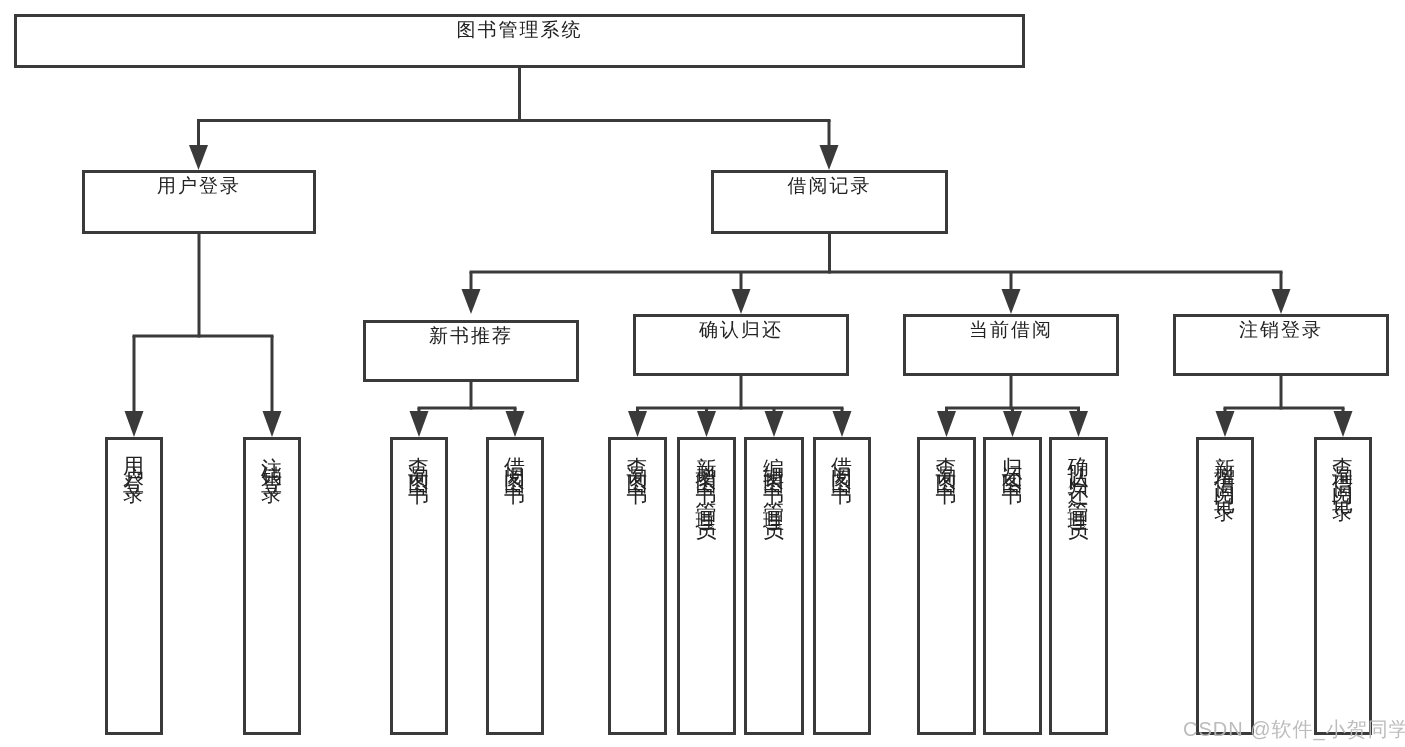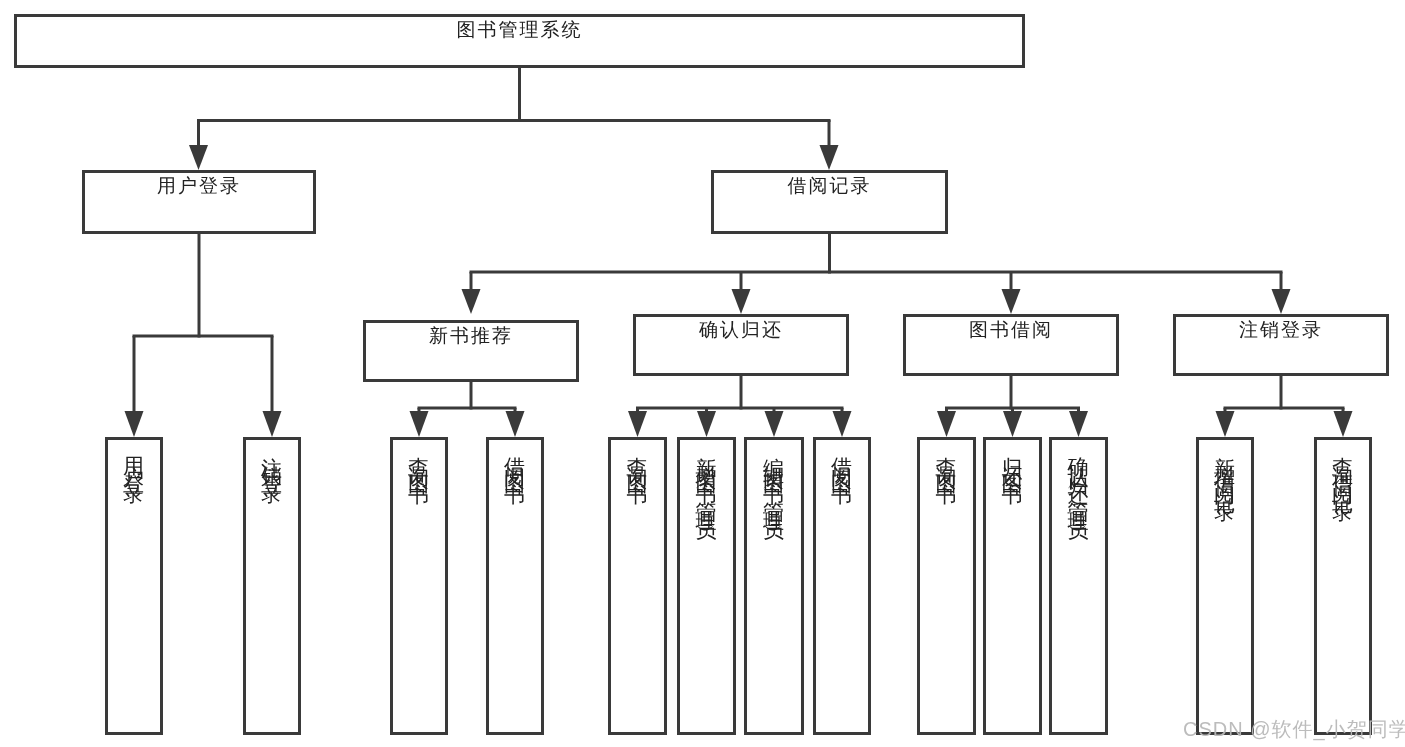--- a/index.html
+++ b/index.html
@@ -135,21 +135,21 @@
     <span>借阅记录</span>
   </div>
 
   <div class="box hbox" style="left:363px;top:320px;width:216px;height:62px">
     <span>新书推荐</span>
   </div>
   <div class="box hbox" style="left:633px;top:314px;width:216px;height:62px">
     <span>确认归还</span>
   </div>
   <div class="box hbox" style="left:903px;top:314px;width:216px;height:62px">
-    <span>图书借阅</span>
+    <span>当前借阅</span>
   </div>
   <div class="box hbox" style="left:1173px;top:314px;width:216px;height:62px">
     <span>注销登录</span>
   </div>
 
   <div class="box vbox" style="left:105px;top:437px;width:58px;height:298px">
     <span>用户登录</span>
   </div>
   <div class="box vbox" style="left:243px;top:437px;width:58px;height:298px">
     <span>注销登录</span>

